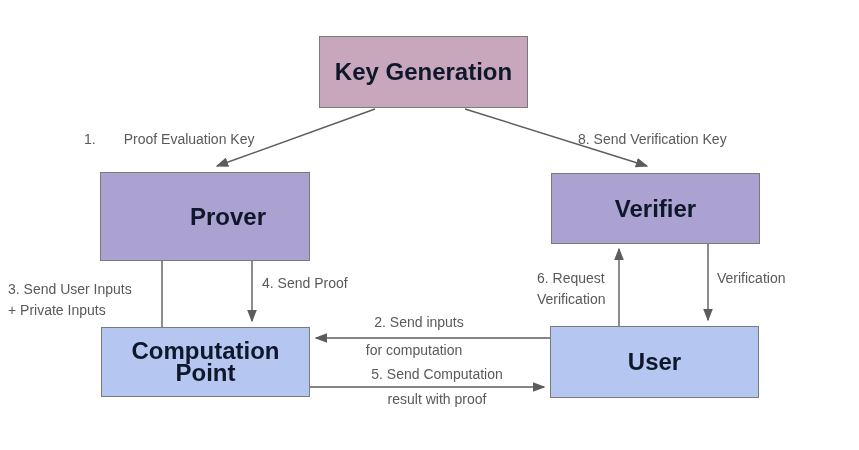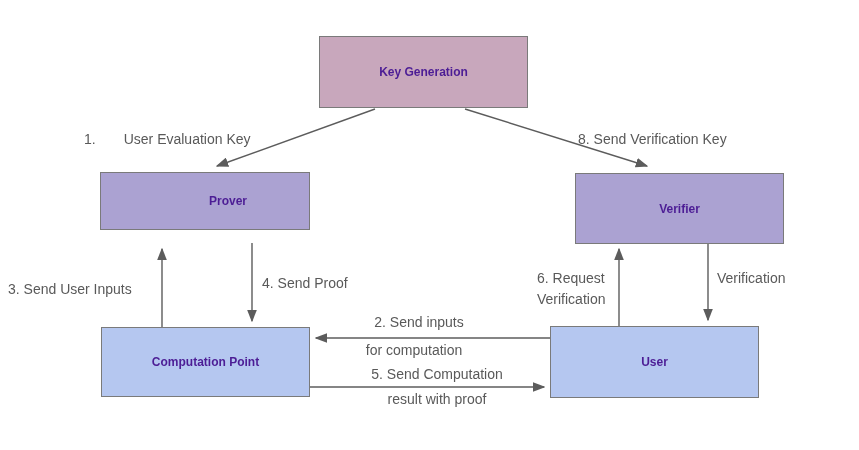--- a/index.html
+++ b/index.html
@@ -24,27 +24,27 @@
     pointer-events: none;
   }
   .node {
     position: absolute;
     box-sizing: border-box;
     border: 1.5px solid #7a7a7a;
     display: flex;
     align-items: center;
     justify-content: center;
     text-align: center;
-    color: #4c1d95;
+    color: #0f172a;
     font-weight: bold;
-    font-size: 12px;
+    font-size: 24px;
     line-height: 22px;
   }
   .node-keygen   { left: 319px; top: 36px;  width: 209px; height: 72px; }
-  .node-prover   { left: 100px; top: 172px; width: 210px; height: 58px; padding-left: 46px; }
+  .node-prover   { left: 100px; top: 172px; width: 210px; height: 89px; padding-left: 46px; }
   .node-verifier { left: 551px; top: 173px; width: 209px; height: 71px; }
   .node-comp     { left: 101px; top: 327px; width: 209px; height: 70px; }
   .node-user     { left: 550px; top: 326px; width: 209px; height: 72px; }
   .node-comp .node-label { max-width: 150px; }
   .edge-label {
     position: absolute;
     color: #595959;
     font-size: 14px;
     line-height: 21px;
     white-space: nowrap;
@@ -84,42 +84,43 @@
   </svg>
 
   <div class="node node-keygen" style="background: rgb(200, 167, 188);">
     <span class="node-label">Key Generation</span>
   </div>
 
   <div class="node node-prover" style="background: rgb(171, 162, 210);">
     <span class="node-label">Prover</span>
   </div>
 
-  <div class="node node-verifier" style="background: rgb(171, 162, 210); margin-left: 24px;">
+  <div class="node node-verifier" style="background: rgb(171, 162, 210);">
     <span class="node-label">Verifier</span>
   </div>
 
   <div class="node node-comp" style="background: rgb(181, 199, 240);">
     <span class="node-label">Computation Point</span>
   </div>
 
   <div class="node node-user" style="background: rgb(181, 199, 240);">
     <span class="node-label">User</span>
   </div>
 
   <div class="edge-label lbl-1-left">
     <span>1.</span>
     <span class="num-gap"></span>
-    <span>User Evaluation Key</span>
+    <span>Proof Evaluation Key</span>
   </div>
 
   <div class="edge-label lbl-1-right">8. Send Verification Key</div>
 
   <div class="edge-label lbl-3">
     <div>3. Send User Inputs</div>
+    <div>+ Private Inputs</div>
   </div>
 
   <div class="edge-label lbl-4">4. Send Proof</div>
 
   <div class="edge-label lbl-6">
     <div>6. Request</div>
     <div>Verification</div>
   </div>
 
   <div class="edge-label lbl-7">

